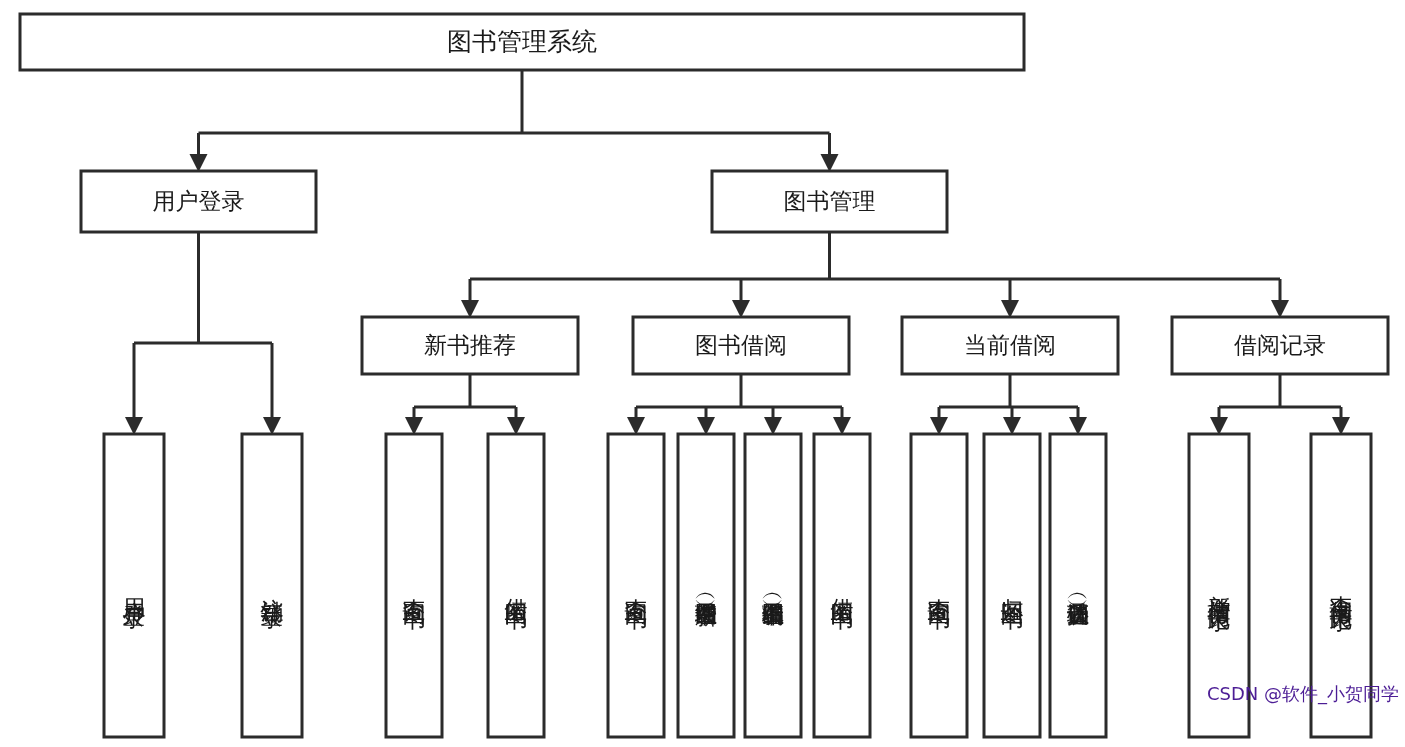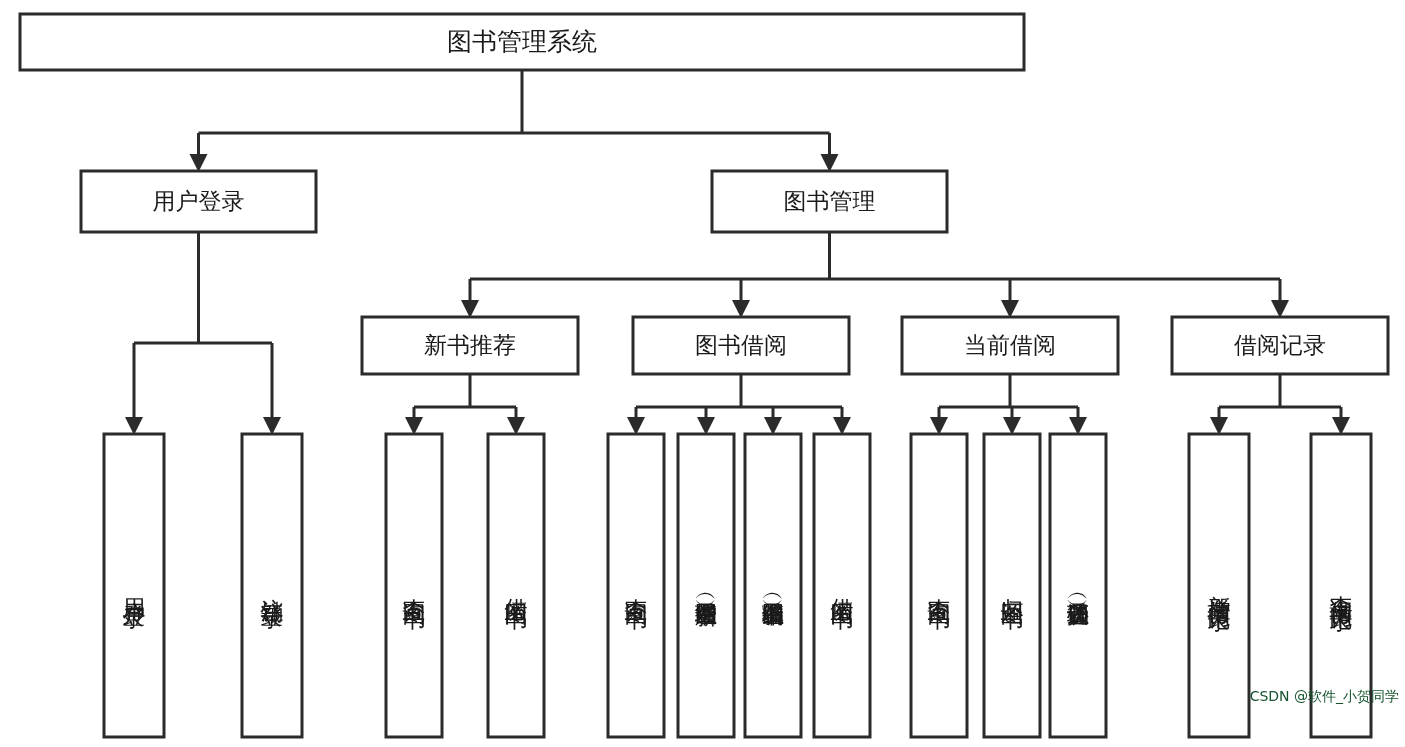--- a/index.html
+++ b/index.html
@@ -37,22 +37,22 @@
     line-height:1.18;
     color:#1a1a1a;
     letter-spacing:3px;
     white-space:nowrap;
   }
   .vert-label.tight{letter-spacing:0px;font-size:22px;}
   .watermark{
     position:absolute;
     right:6px;bottom:6px;
     font-family:"DejaVu Sans","Liberation Sans",sans-serif;
-    font-size:14px;
-    color:#14532d;
+    font-size:18px;
+    color:#4c1d95;
     white-space:nowrap;
   }
 </style>
 </head>
 <body>
 
 <div id="stage">
   <svg id="diagram" viewBox="0 0 1405 747" xmlns="http://www.w3.org/2000/svg">
     <g id="edges-layer">
         <path d="M 522 70 L 522 133" class="link"></path>

